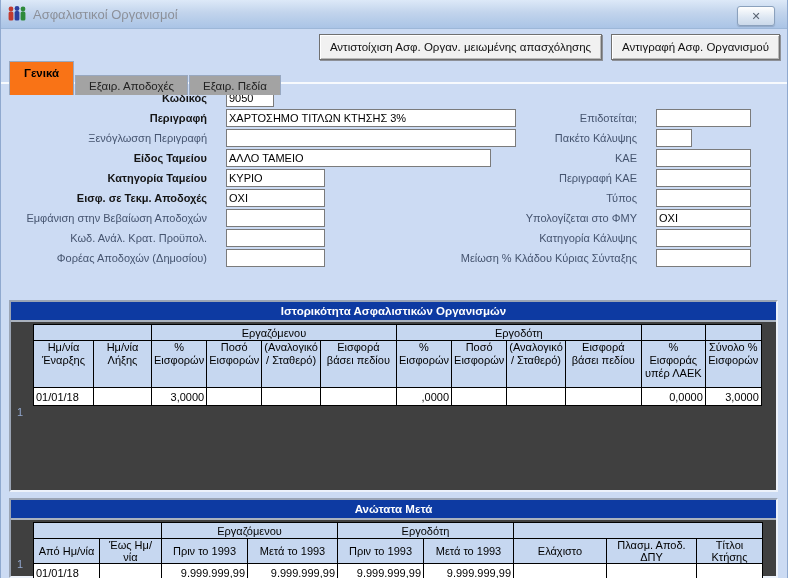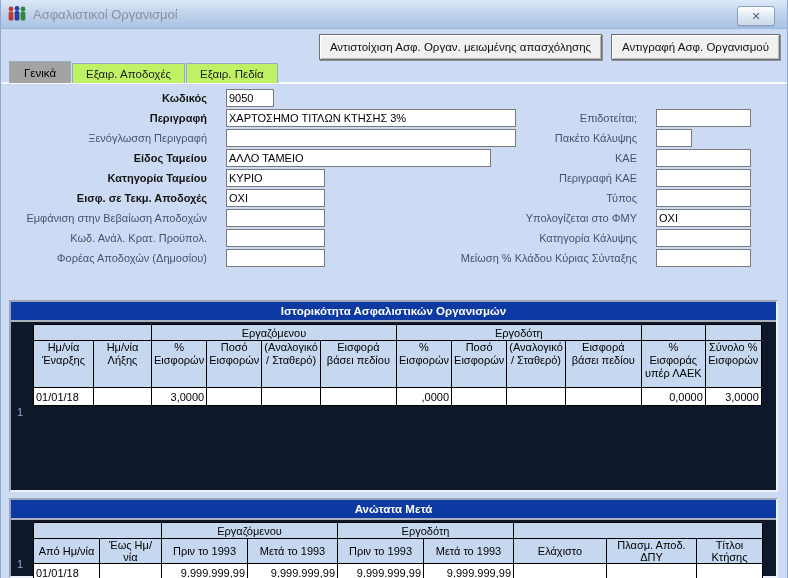--- a/index.html
+++ b/index.html
@@ -29,25 +29,25 @@
   .toolbar{position:absolute;top:34px;right:7px;display:flex;gap:9px;align-items:flex-end;}
   .btn{
     height:26px;padding:0 10px;font-size:11.5px;color:#111;
     background:#f1f1f1;border:1px solid #707070;
     box-shadow:inset 1px 1px 0 #ffffff,inset -1px -1px 0 #b8b8b8,1px 1px 0 #8d9097;
     display:flex;align-items:center;white-space:nowrap;
   }
   
   .tabs{position:absolute;top:61px;left:8px;display:flex;align-items:flex-end;z-index:3;}
   .tab{
-    font-size:11.5px;padding:4px 13px 3px;background:#bef264;color:#222;
+    font-size:11.5px;padding:4px 13px 3px;background:#a3a3a3;color:#222;
     border:1px solid #98a8c0;border-bottom:none;margin-right:1px;position:relative;
   }
   .tab.active{
-    background:#a3a3a3;font-weight:normal;padding:5px 14px 4px;z-index:4;color:#000;
+    background:#f97316;font-weight:bold;padding:5px 14px 16px;z-index:4;color:#000;
   }
   
   .content{
     position:absolute;top:82px;left:0;right:0;bottom:0;
     background:#ccdbf3;border-top:2px solid #f7fafd;
   }
   
   .form-left{position:absolute;top:4px;left:4px;}
   .form-right{position:absolute;top:24px;left:420px;}
   .frow{display:flex;align-items:center;height:20px;}
@@ -55,21 +55,21 @@
   .form-right .flabel{width:216px;}
   .flabel.b{font-weight:bold;color:#141414;}
   input.field{
     height:14px;border:1px solid #7b7b7b;background:#fff;
     font-family:"Liberation Sans","DejaVu Sans",sans-serif;font-size:11px;color:#000;
     padding:1px 2px;box-sizing:content-box;
   }
   .w46{width:42px}.w288{width:284px}.w263{width:259px}.w97{width:93px}.w212{width:208px}.w93{width:89px}.w34{width:30px}
   
   .panel{
-    position:absolute;left:8px;width:769px;background:#0f172a;
+    position:absolute;left:8px;width:769px;background:#404040;
     border:2px solid;border-color:#9aa4b4 #edf2fa #edf2fa #9aa4b4;box-sizing:border-box;
   }
   .panel1{top:300px;height:192px;}
   .panel2{top:498px;height:80px;}
   .band{
     height:18px;line-height:18px;text-align:center;font-size:11.5px;font-weight:bold;color:#fff;
     background:#0d3aa2;border-bottom:2px solid #aab2be;
   }
   .tblwrap{position:relative;margin:2px 0 0 22px;}
   .rownum{position:absolute;left:-16px;font-size:11px;color:#93a8cf;}

